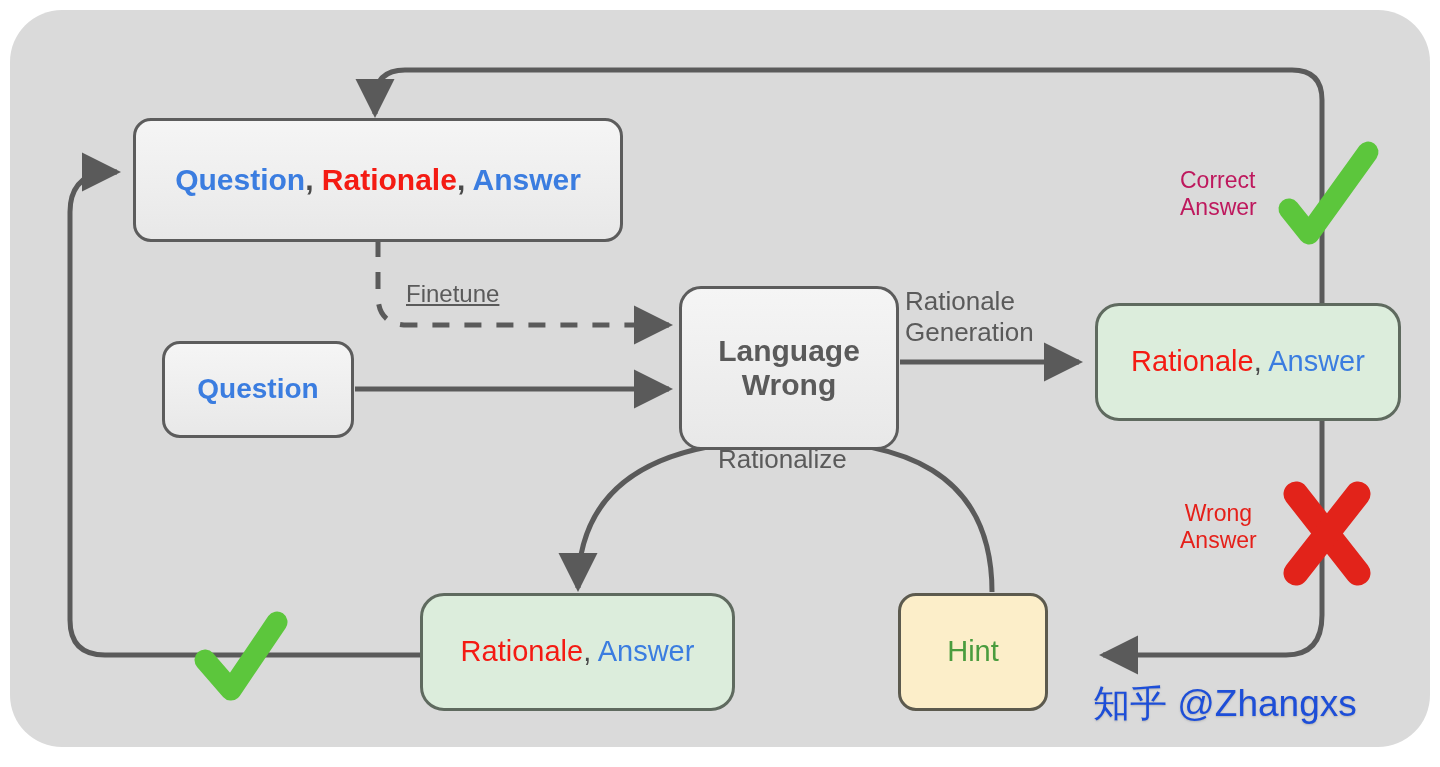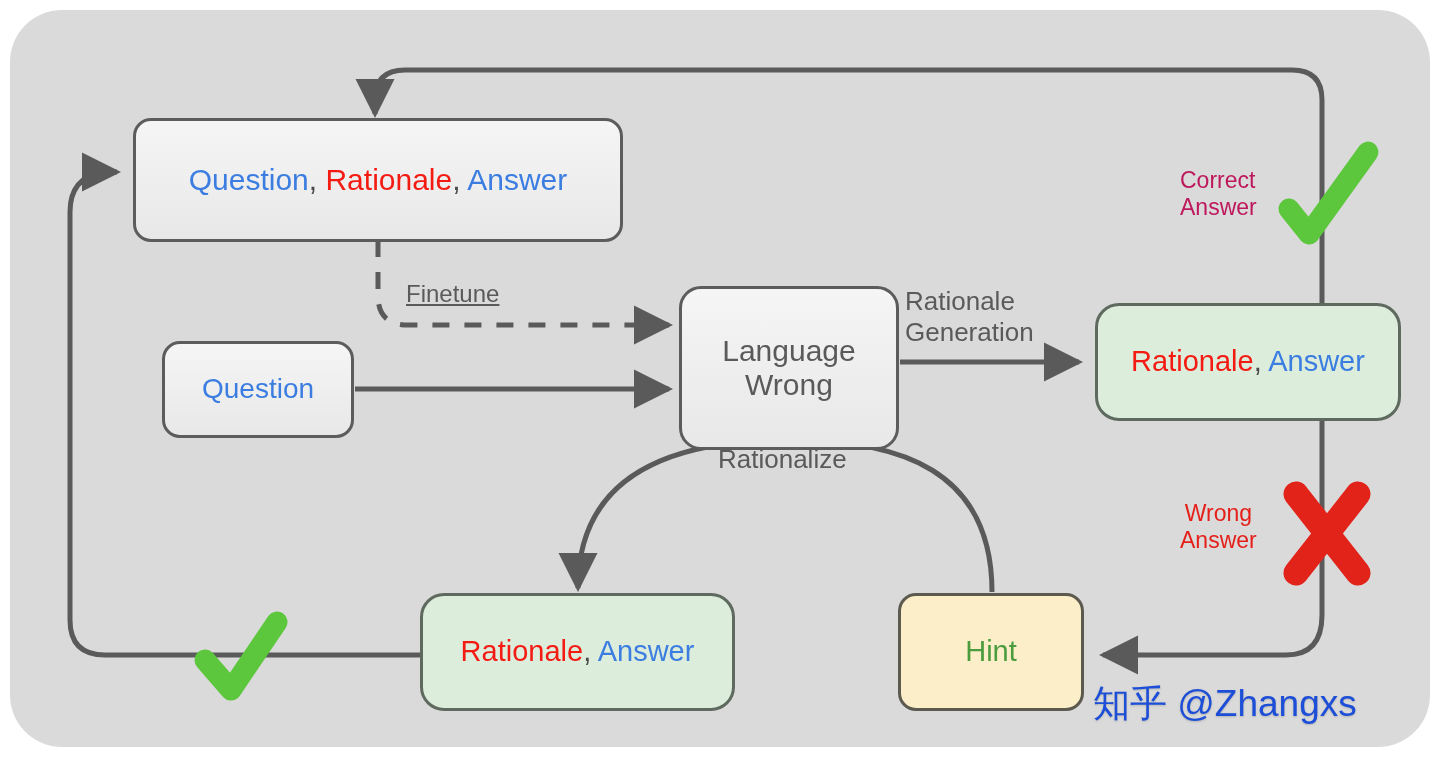--- a/index.html
+++ b/index.html
@@ -40,20 +40,21 @@
     display: flex;
     align-items: center;
     justify-content: center;
     text-align: center;
     white-space: nowrap;
     line-height: 1.15;
   }
   .node-grey {
     background: linear-gradient(180deg, #f5f5f5 0%, #eeeeee 55%, #e8e8e8 100%);
     border-color: #5c5c5c;
+    font-weight: bold;
   }
   .node-green {
     background: #dceddc;
     border-color: #5f6a5f;
     border-radius: 24px;
   }
   .node-yellow {
     background: #fceec9;
     border-color: #5c5a4e;
   }
@@ -157,21 +158,21 @@
     </span>
   </div>
 
   <div class="node node-green" style="left:420px; top:593px; width:315px; height:118px; font-size:29px;">
     <span>
       <span class="t-red">Rationale</span><span class="sep">,</span>
       <span class="t-blue">Answer</span>
     </span>
   </div>
 
-  <div class="node node-yellow" style="left:898px; top:593px; width:186px; height:118px; font-size:29px;">
+  <div class="node node-yellow" style="left:898px; top:593px; width:150px; height:118px; font-size:29px;">
     <span class="t-green">Hint</span>
   </div>
 
   <div class="edge-label" style="left:406px; top:280px; font-size:24px;text-decoration:underline;">Finetune</div>
 
   <div class="edge-label" style="left:905px; top:286px; font-size:26px; text-align:left;">
     <span>Rationale</span><br>
     <span>Generation</span>
   </div>
 

